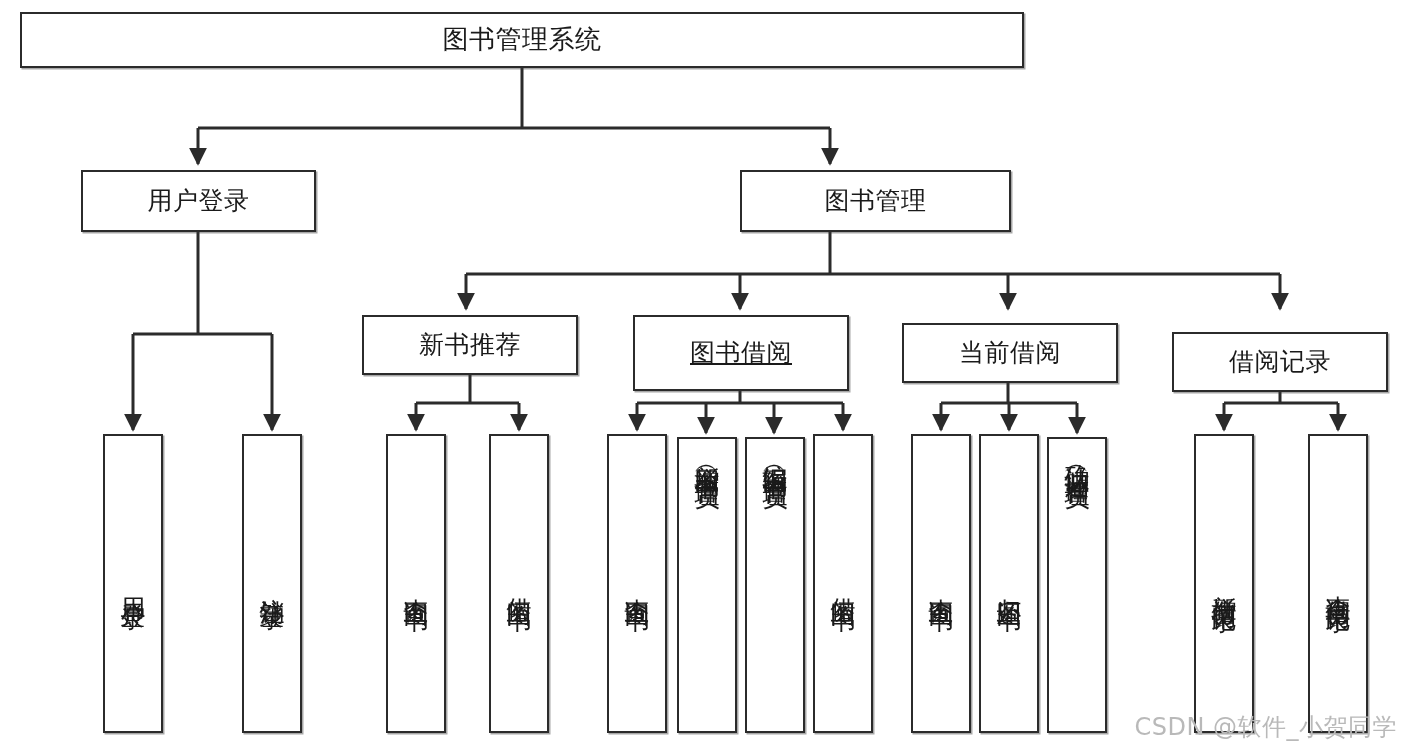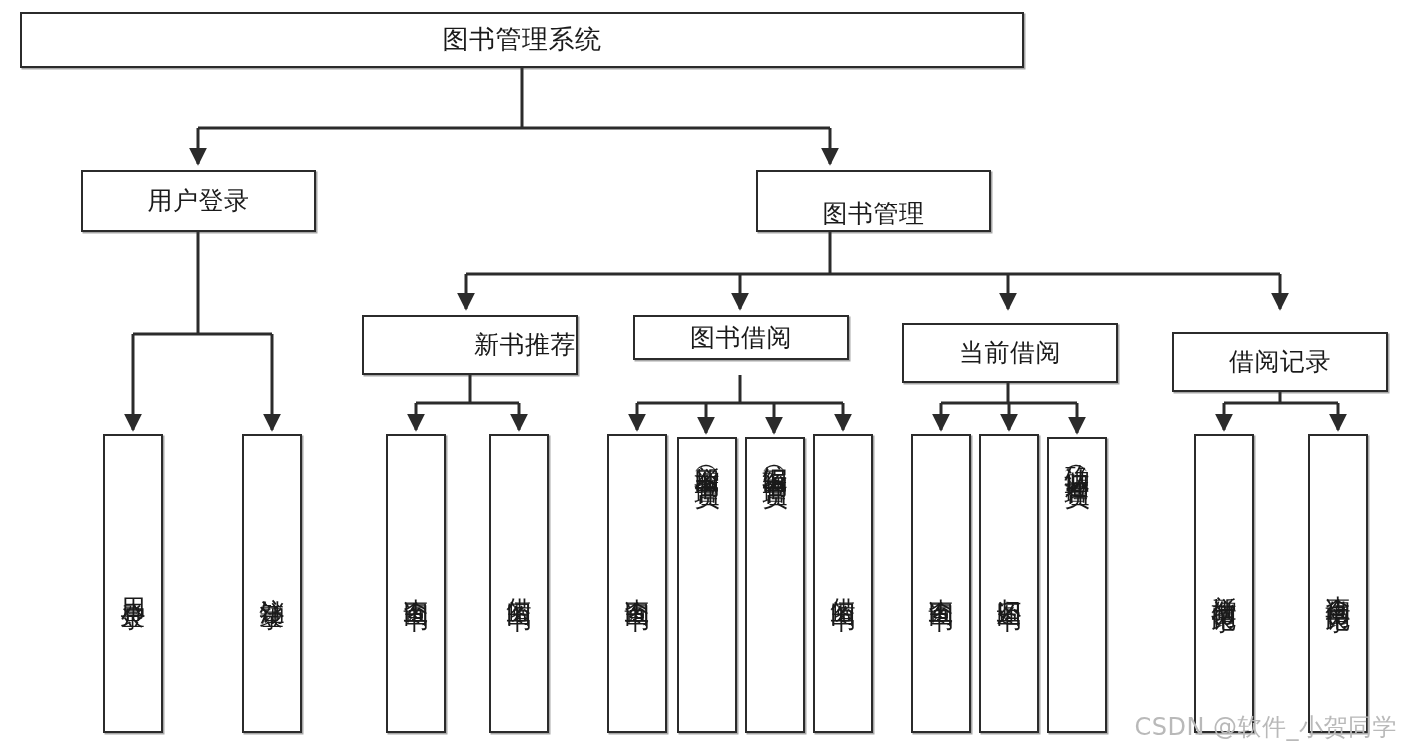--- a/index.html
+++ b/index.html
@@ -137,29 +137,29 @@
   </svg>
 
   <div class="node horiz root" style="left:20px; top:12px; width:1004px; height:56px;">
     <span class="node-label">图书管理系统</span>
   </div>
 
   <div class="node horiz" style="left:81px; top:170px; width:235px; height:62px;">
     <span class="node-label">用户登录</span>
   </div>
 
-  <div class="node horiz" style="left:756px; top:170px; width:235px; height:62px;align-items:flex-end;">
+  <div class="node horiz" style="left:740px; top:170px; width:271px; height:62px;">
     <span class="node-label">图书管理</span>
   </div>
 
-  <div class="node horiz" style="left:362px; top:315px; width:216px; height:60px;justify-content:flex-end;">
+  <div class="node horiz" style="left:362px; top:315px; width:216px; height:60px;">
     <span class="node-label">新书推荐</span>
   </div>
 
-  <div class="node horiz" style="left:633px; top:315px; width:216px; height:45px;">
+  <div class="node horiz" style="left:633px; top:315px; width:216px; height:76px;text-decoration:underline;">
     <span class="node-label">图书借阅</span>
   </div>
 
   <div class="node horiz" style="left:902px; top:323px; width:216px; height:60px;">
     <span class="node-label">当前借阅</span>
   </div>
 
   <div class="node horiz" style="left:1172px; top:332px; width:216px; height:60px;">
     <span class="node-label">借阅记录</span>
   </div>

